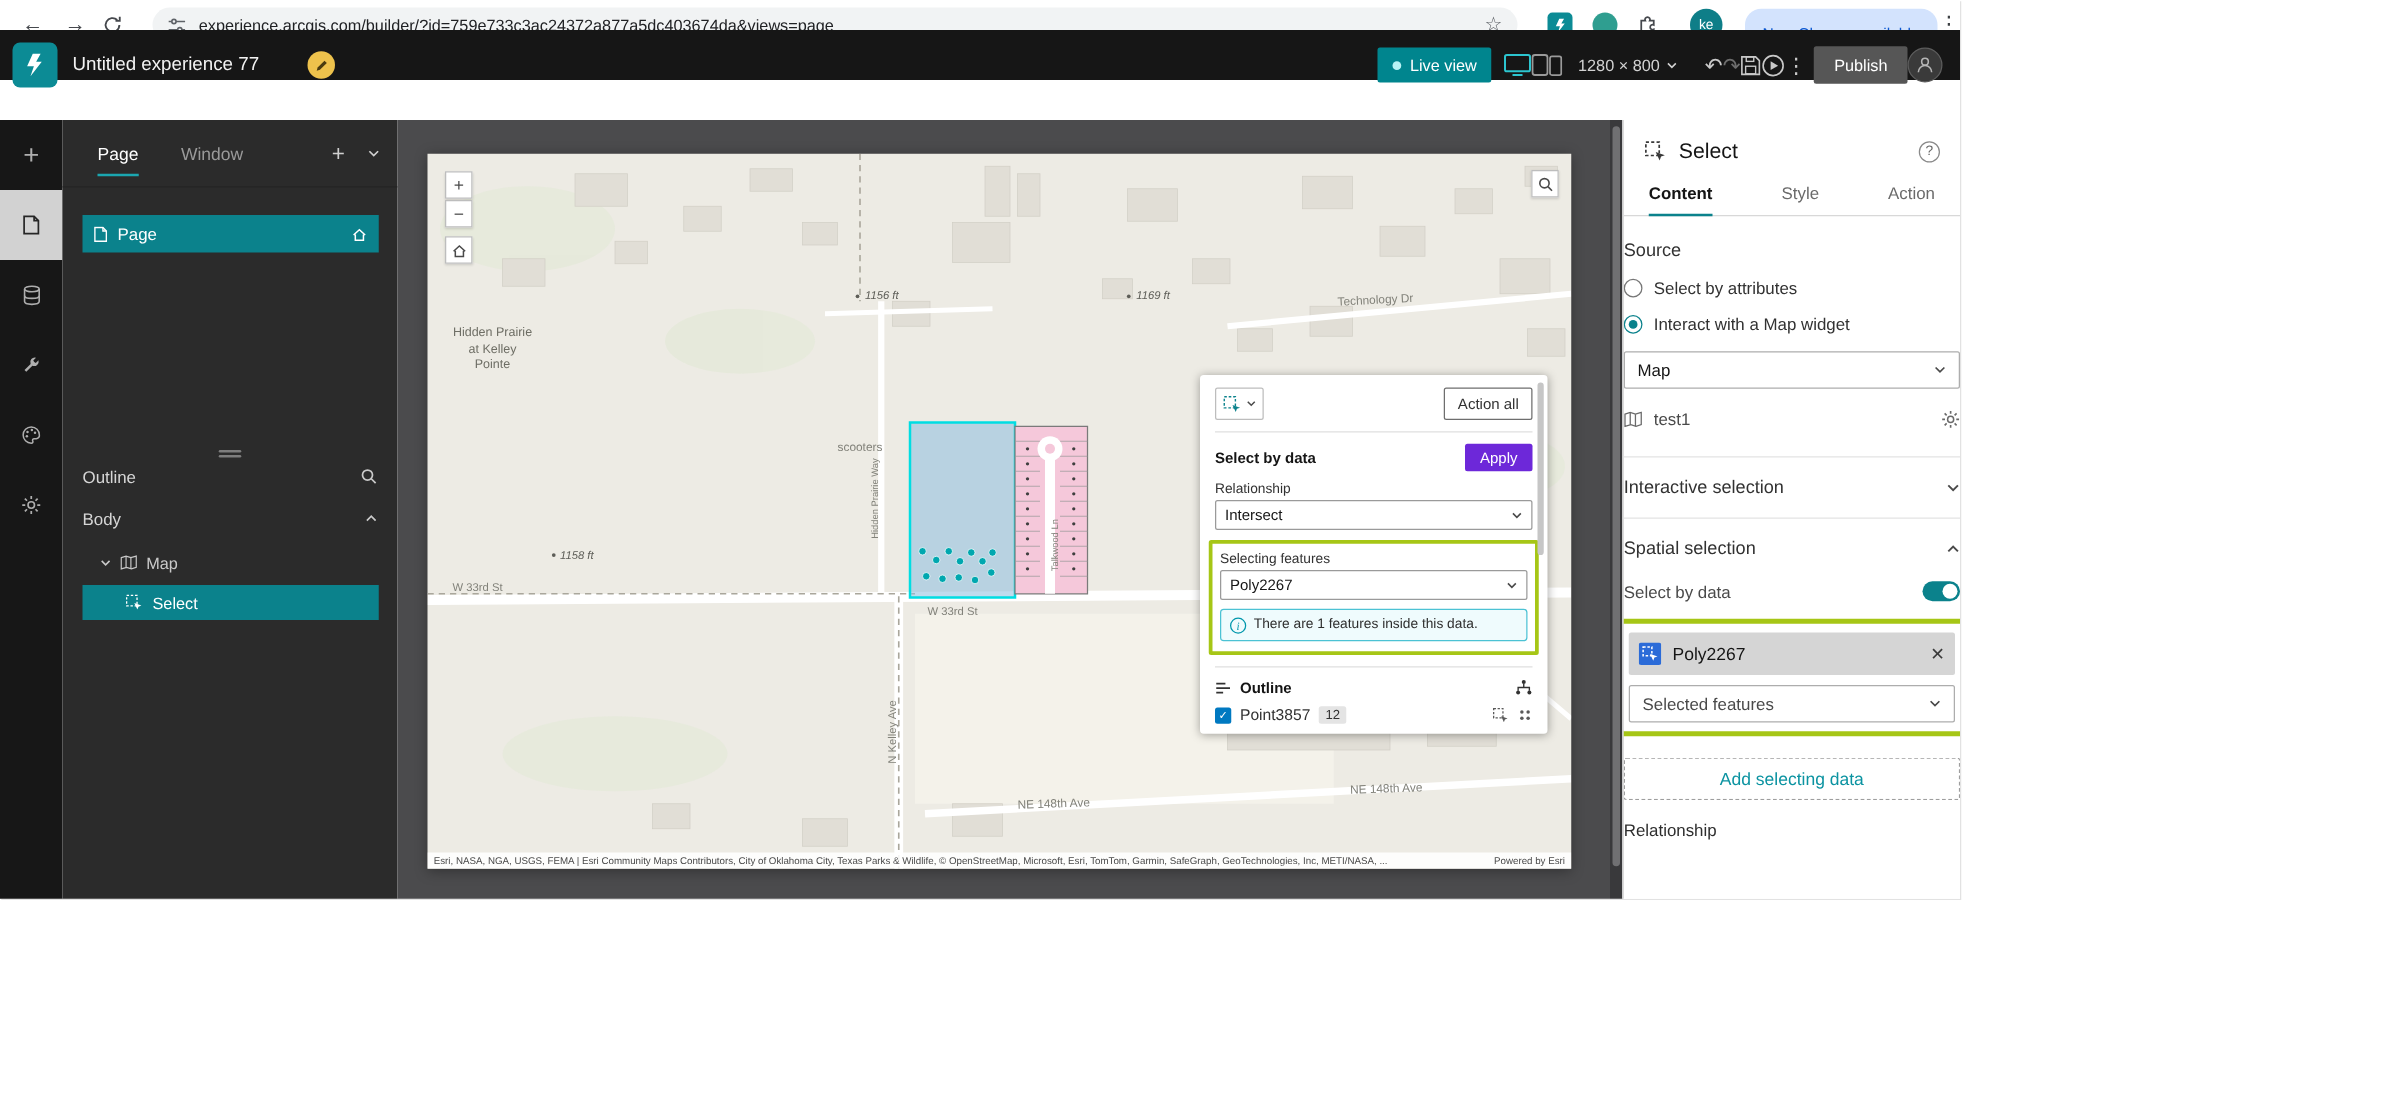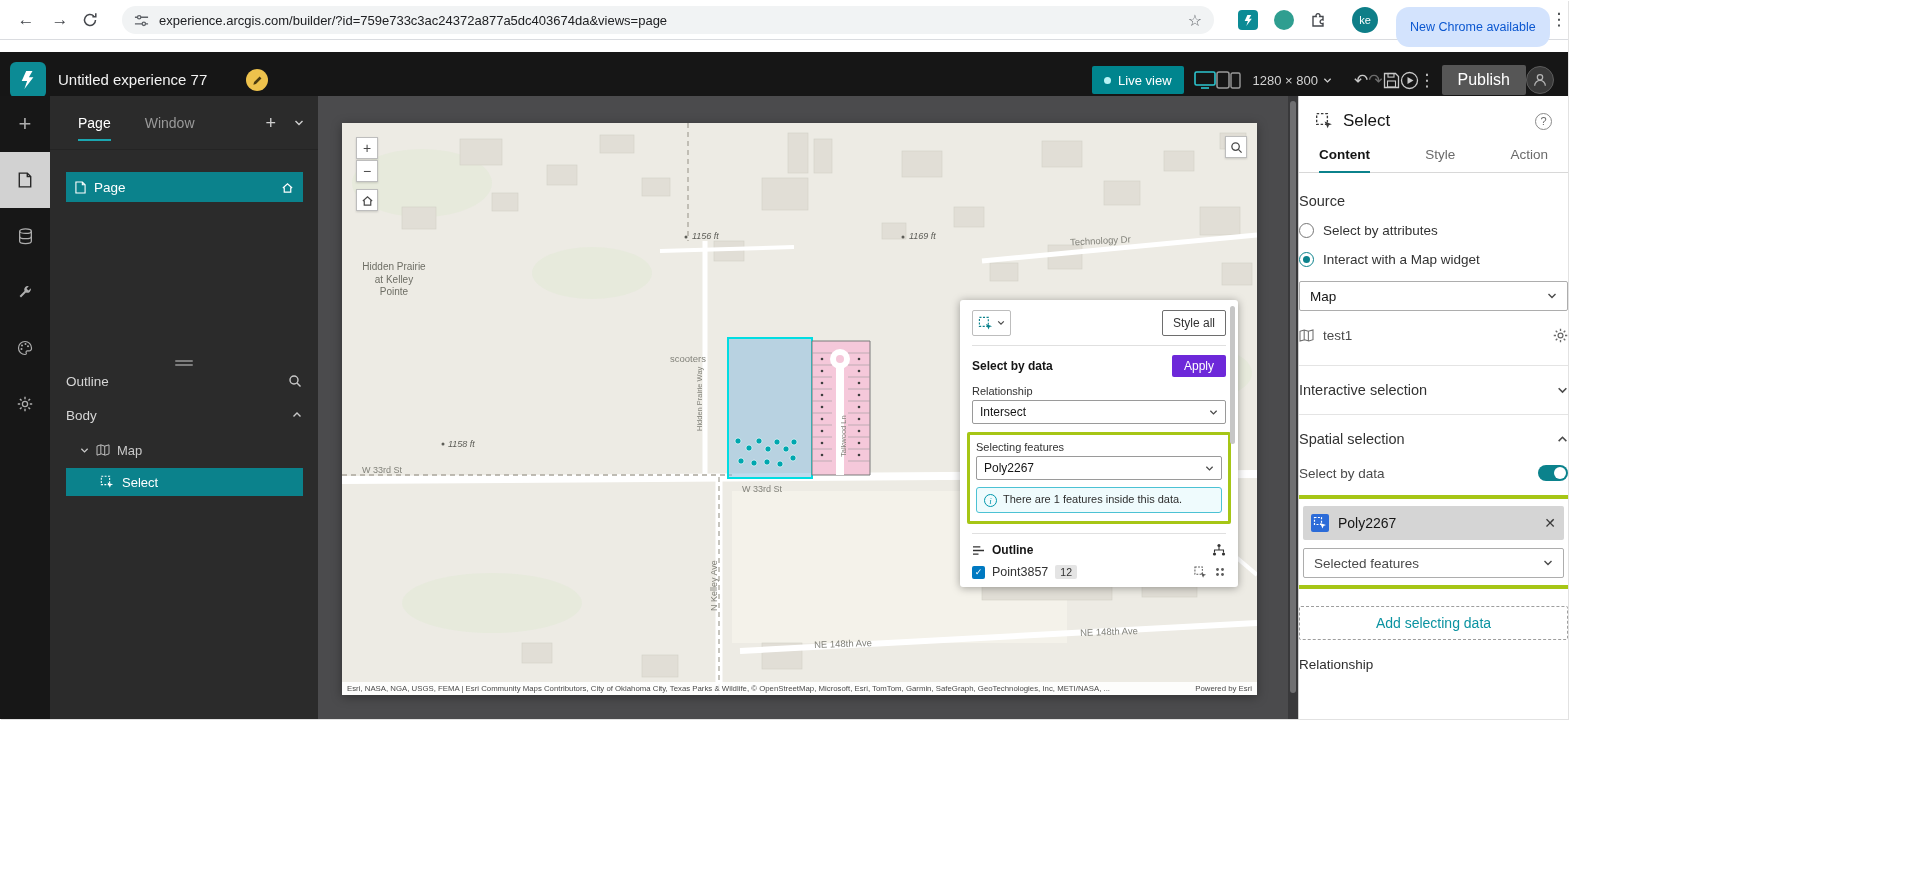--- a/index.html
+++ b/index.html
@@ -12,33 +12,33 @@
   
   .chrome{position:absolute;left:0;top:0;width:100%;height:40px;background:#fff;border-bottom:1px solid #dadce0}
   .nav-glyph{position:absolute;top:8px;font-size:17px;color:#45484d;width:24px;height:24px;text-align:center;line-height:24px;cursor:pointer}
   .omnibox{position:absolute;left:122px;top:6px;width:1092px;height:28px;border-radius:14px;background:#f1f3f4;display:flex;align-items:center;padding:0 12px;color:#5f6368}
   .omni-url{font-size:13px;color:#202124;margin-left:10px;flex:1;white-space:nowrap;overflow:hidden}
   .ext-sq{position:absolute;top:10px;width:20px;height:20px;border-radius:4px;background:#0c8b95;display:flex;align-items:center;justify-content:center}
   .avatar-ke{position:absolute;left:1352px;top:7px;width:26px;height:26px;border-radius:50%;background:#0e7e88;color:#fff;font-size:11px;display:flex;align-items:center;justify-content:center}
   .update-chip{position:absolute;left:1396px;top:7px;height:40px;border-radius:13px;background:#d3e3fd;color:#0b57d0;font-size:12.5px;display:flex;align-items:center;padding:0 14px;white-space:nowrap}
 
   
-  .appbar{position:absolute;left:0;top:52px;width:100%;height:60px;background:#161616}
+  .appbar{position:absolute;left:0;top:24px;width:100%;height:40px;background:#161616}
   .logo{position:absolute;left:10px;top:10px;width:36px;height:36px;border-radius:6px;background:#0c8b95;display:flex;align-items:center;justify-content:center}
   .app-title{position:absolute;left:58px;top:0;height:56px;line-height:56px;color:#f2f2f2;font-size:15px}
   .edit-badge{position:absolute;left:246px;top:17px;width:22px;height:22px;border-radius:50%;background:#eec24c;display:flex;align-items:center;justify-content:center}
   .hdr-right{position:absolute;right:14px;top:0;height:56px;display:flex;align-items:center;color:#c9c9c9}
   .liveview{height:28px;background:#00858e;color:#fff;font-size:13px;border-radius:2px;display:flex;align-items:center;gap:7px;padding:0 12px;margin-right:10px;cursor:pointer}
   .lv-dot{width:7px;height:7px;border-radius:50%;background:#b8f3f5}
   .dev{color:#9a9a9a;cursor:pointer}
   .dev.active{color:#2cc5cf}
   .res{display:flex;align-items:center;gap:5px;font-size:13px;color:#d2d2d2;margin:0 12px;cursor:pointer}
   .hicon{color:#c9c9c9;font-size:17px;cursor:pointer}
   .hicon.dim{color:#6d6d6d}
-  .publish{height:30px;background:#565656;color:#fff;font-size:16px;border-radius:2px;padding:0 16px;display:flex;align-items:center;margin-left:6px;cursor:pointer}
+  .publish{height:30px;background:#565656;color:#fff;font-size:13px;border-radius:2px;padding:0 16px;display:flex;align-items:center;margin-left:6px;cursor:pointer}
   .hdr-avatar{width:28px;height:28px;border-radius:50%;background:#3a3a3a;border:1px solid #5d5d5d;display:flex;align-items:center;justify-content:center;color:#b5b5b5;cursor:pointer}
 
   
   .toolrail{position:absolute;left:0;top:96px;width:50px;height:623px;background:#171717}
   .rail-item{width:50px;height:56px;display:flex;align-items:center;justify-content:center;color:#aeaeae;cursor:pointer}
   .rail-item.sel{background:#d2d2d2;color:#262626}
   .rail-plus{font-size:22px;line-height:1}
 
   
   .sidebar{position:absolute;left:50px;top:96px;width:268px;height:623px;background:#2b2b2b;color:#d6d6d6}
@@ -468,21 +468,21 @@
         <div class="pop-toolbar">
           <div class="tool-combo">
             <svg width="15" height="15" viewBox="0 0 16 16">
                 <rect x="1.5" y="1.5" width="9.5" height="9.5" fill="none" stroke="#0b828c" stroke-width="1.2" stroke-dasharray="2.2 1.6"></rect>
                 <path d="M8.5 8.5l6.5 2.3-2.7 1-1 2.7z" fill="#0b828c"></path>
               </svg>
             <svg width="8" height="8" viewBox="0 0 10 10">
                 <path d="M1.5 3l3.5 3.5L8.5 3" fill="none" stroke="#4a4a4a" stroke-width="1.5"></path>
               </svg>
           </div>
-          <div class="clear-all">Style all</div>
+          <div class="clear-all">Action all</div>
         </div>
         <hr class="pop-hr">
         <div class="pop-row">
           <span class="pop-bold">Select by data</span>
           <span class="apply-btn">Apply</span>
         </div>
         <div class="pop-label">Relationship</div>
         <div class="psel">
           <span>Intersect</span>
           <svg width="9" height="9" viewBox="0 0 10 10">

